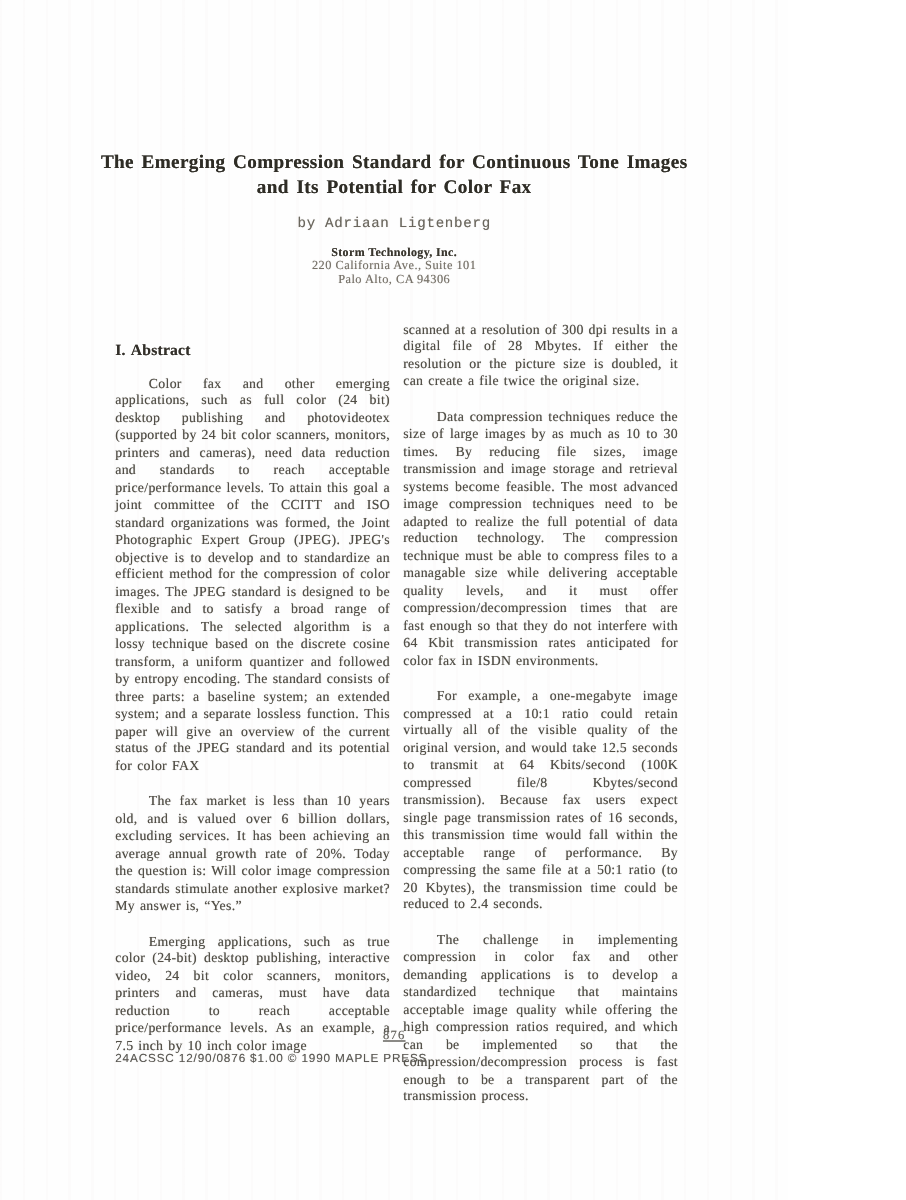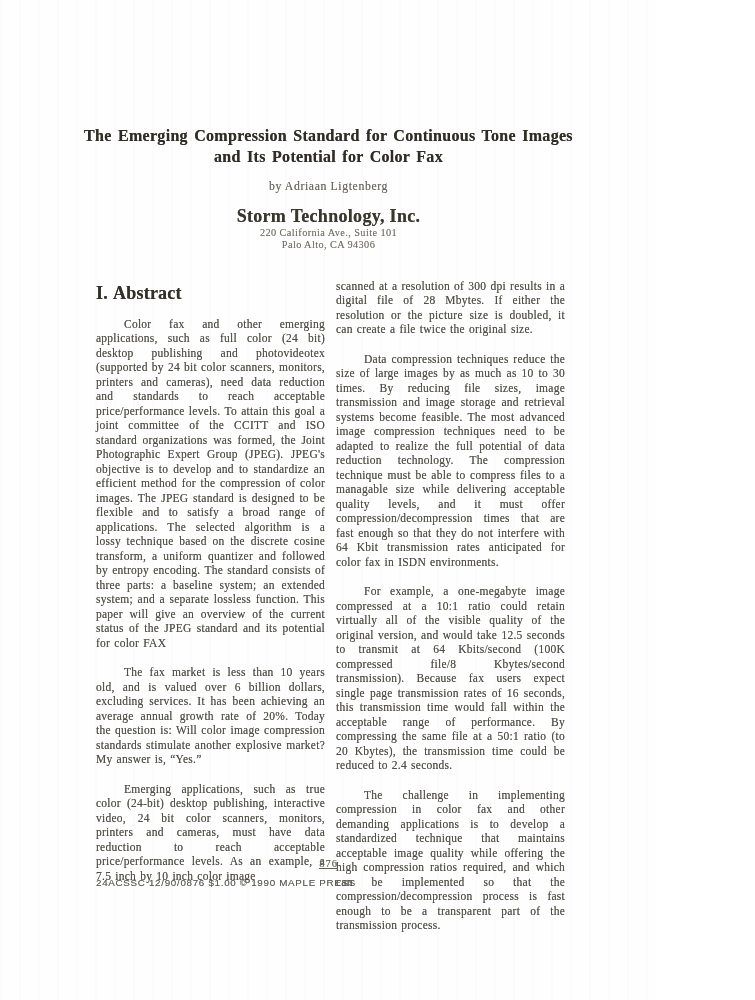--- a/index.html
+++ b/index.html
@@ -34,46 +34,47 @@
     word-spacing: 2px;
     text-shadow: 0 0 0.5px rgba(47,45,38,0.75);
   }
   .title span { display: block; }
   .byline {
     margin-top: 12px;
     font-size: 11.8px;
     color: #6b675e;
     letter-spacing: 0.6px;
     text-shadow: 0 0 0.6px rgba(107,103,94,0.6);
+    font-family: Liberation Mono, monospace;
   }
   .affiliation { margin-top: 12px; }
   .company {
-    font-size: 18px;
+    font-size: 10px;
     font-weight: bold;
     color: #3a372f;
     letter-spacing: 0.3px;
     text-shadow: 0 0 0.5px rgba(58,55,47,0.7);
   }
   .addr {
     font-size: 10.3px;
     line-height: 12.3px;
     color: #767168;
     letter-spacing: 0.4px;
     text-shadow: 0 0 0.6px rgba(118,113,104,0.55);
   }
   
   .columns {
     display: flex;
     gap: 11px;
     margin: 27px 92px 0 96px;
   }
   .col { flex: 1 1 0; min-width: 0; }
   .sec-heading {
-    margin: 4px 0 13px 0;
-    font-size: 18px;
+    margin: 16px 0 13px 0;
+    font-size: 13px;
     font-weight: bold;
     color: #33302a;
     letter-spacing: 0.2px;
     word-spacing: 1.5px;
     text-shadow: 0 0 0.5px rgba(51,48,42,0.7);
   }
   .sec-heading.second { margin-top: 30px; }
   .col p {
     margin: 0;
     font-size: 11.5px;

